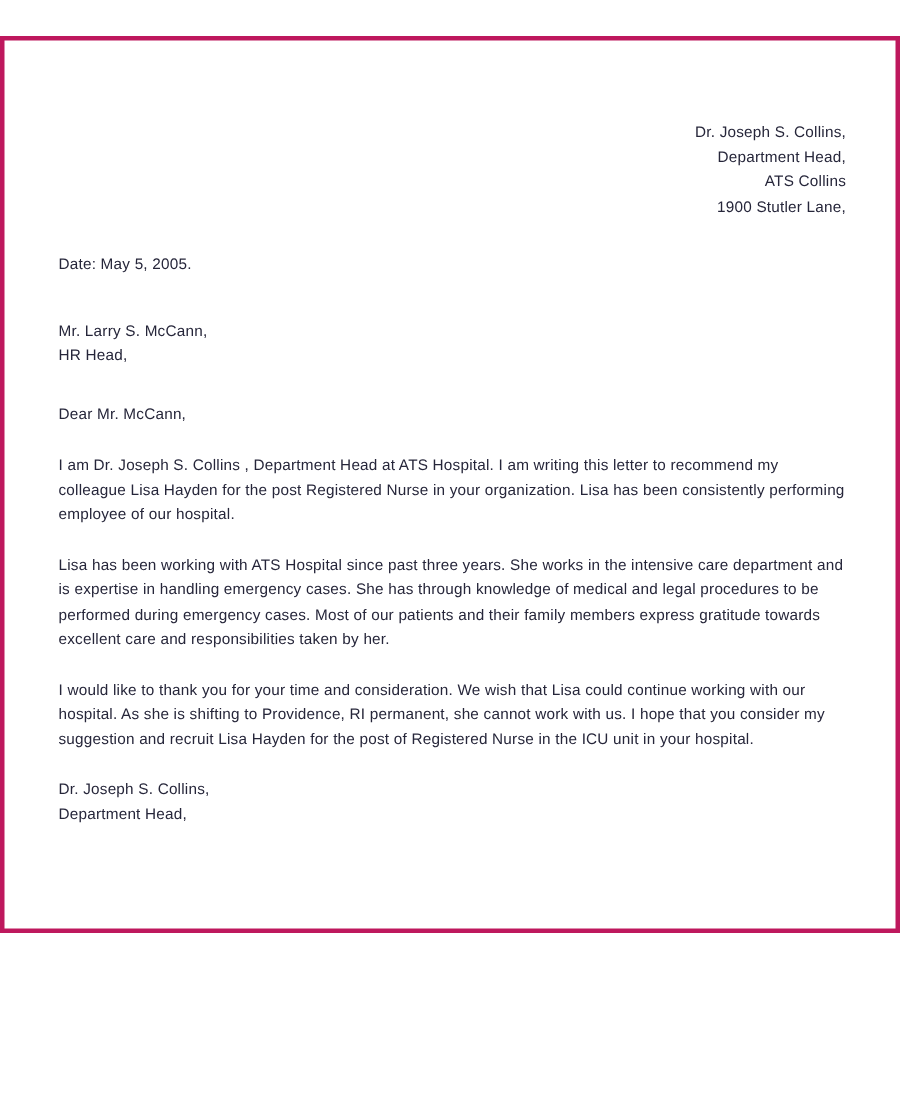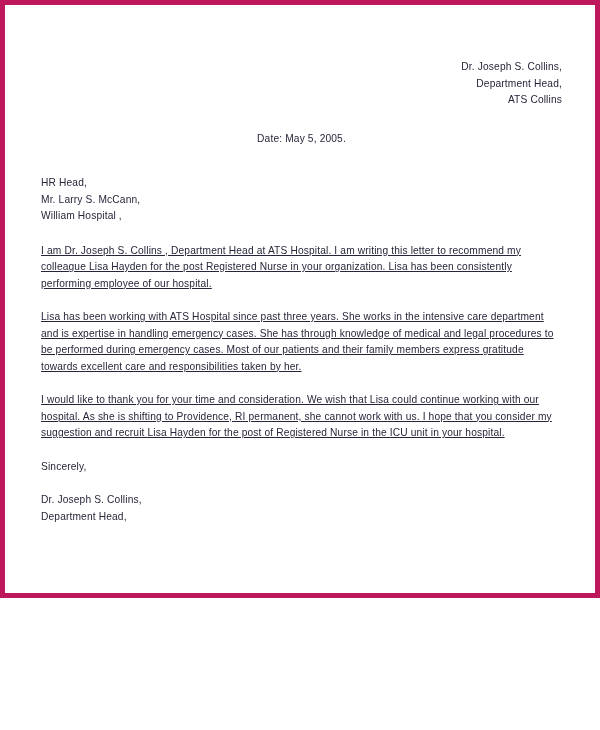--- a/index.html
+++ b/index.html
@@ -12,61 +12,61 @@
     height: 730px;
     font-family: "Liberation Sans", sans-serif;
   }
 
   .page {
     position: relative;
     box-sizing: border-box;
     width: 600px;
     height: 598px;
     background: #ffffff;
-    border: 5px solid #be185d;
+    border: 3px solid #be185d;
     padding: 36px 33px 20px 36px;
     color: #26263a;
     font-size: 10.2px;
     line-height: 1.62;
     letter-spacing: 0.15px;
+    margin-top: 24px;
   }
 
   
   .letterhead {
     text-align: right;
     margin: 18px 0 0 0;
   }
   .letterhead .line {
     display: block;
     white-space: nowrap;
   }
 
   .date-line {
-    text-align: center;
+    text-align: left;
     margin-top: 22px;
     white-space: nowrap;
   }
 
   
   .recipient {
     margin-top: 28px;
   }
   .recipient .line {
     display: block;
     white-space: nowrap;
   }
 
   .salutation {
     margin-top: 22px;
   }
 
   
   .body-copy {
     margin-top: 18px;
-    text-decoration: underline;
   }
   .body-copy p {
     margin: 0 0 17px 0;
     text-align: left;
   }
 
   
   .closing {
     margin-top: 2px;
   }
@@ -81,39 +81,39 @@
 </style>
 </head>
 <body>
 
 <div class="page">
 
   <div class="letterhead">
     <span class="line">Dr. Joseph S. Collins,</span>
     <span class="line">Department Head,</span>
     <span class="line">ATS Collins</span>
+    <span class="line">1900 Stutler Lane,</span>
   </div>
 
   <div class="date-line">Date: May 5, 2005.</div>
 
   <div class="recipient">
+    <span class="line">Mr. Larry S. McCann,</span>
     <span class="line">HR Head,</span>
-    <span class="line">Mr. Larry S. McCann,</span>
-    <span class="line">William Hospital ,</span>
   </div>
 
+  <div class="salutation">Dear Mr. McCann,</div>
 
   <div class="body-copy">
     <p>I am Dr. Joseph S. Collins , Department Head at ATS Hospital. I am writing this letter to recommend my colleague Lisa Hayden for the post Registered Nurse in your organization. Lisa has been consistently performing employee of our hospital.</p>
     <p>Lisa has been working with ATS Hospital since past three years. She works in the intensive care department and is expertise in handling emergency cases. She has through knowledge of medical and legal procedures to be performed during emergency cases. Most of our patients and their family members express gratitude towards excellent care and responsibilities taken by her.</p>
     <p>I would like to thank you for your time and consideration. We wish that Lisa could continue working with our hospital. As she is shifting to Providence, RI permanent, she cannot work with us. I hope that you consider my suggestion and recruit Lisa Hayden for the post of Registered Nurse in the ICU unit in your hospital.</p>
   </div>
 
   <div class="closing">
-    <span class="closing-line">Sincerely,</span>
     <span class="signoff-block">
       <span class="line">Dr. Joseph S. Collins,</span>
       <span class="line">Department Head,</span>
       
     </span>
   </div>
 
 </div>
 
 </body></html>

